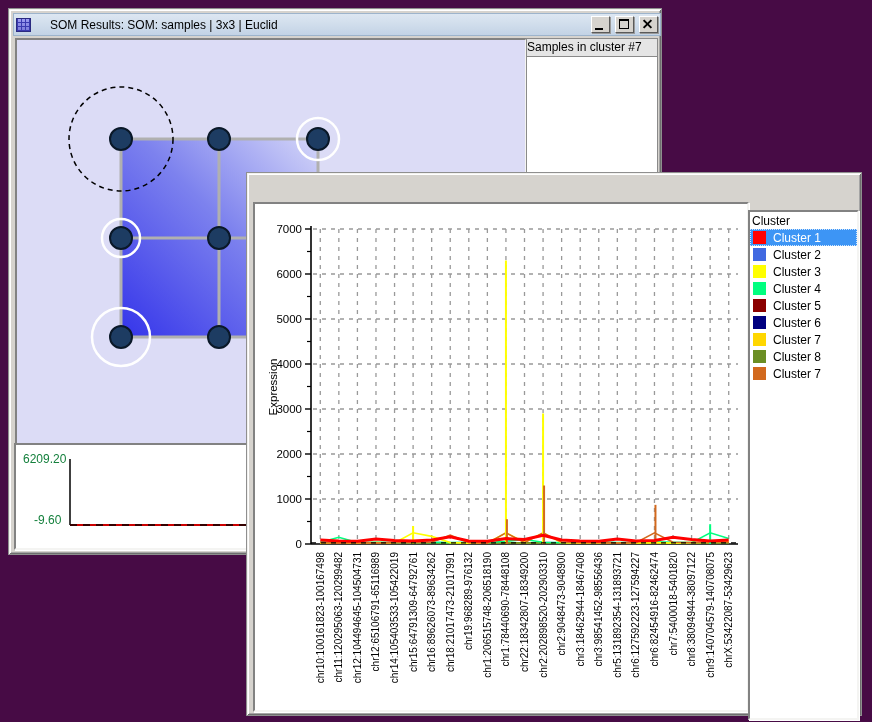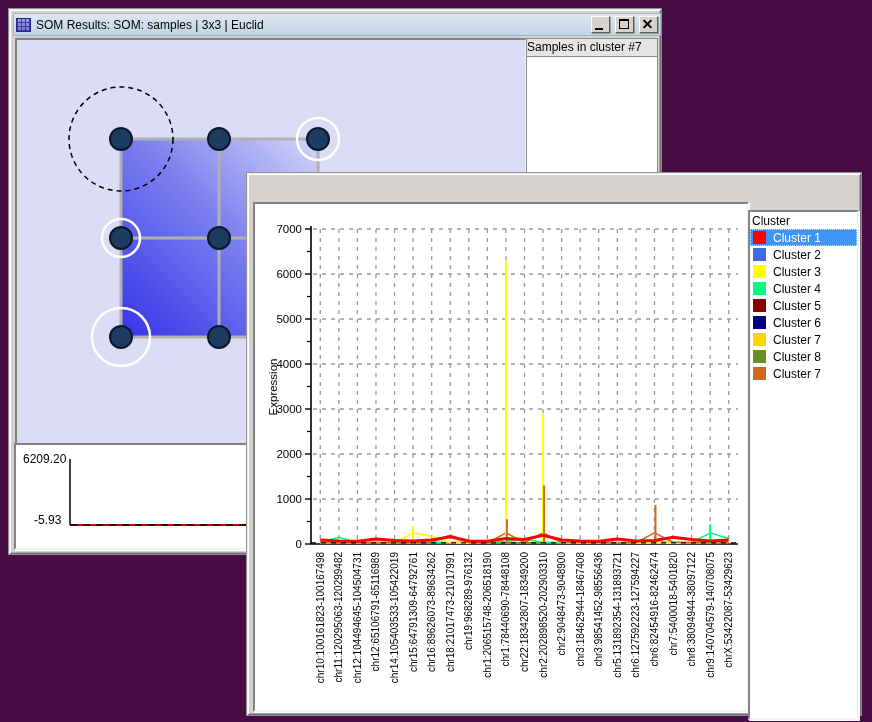--- a/index.html
+++ b/index.html
@@ -8,21 +8,21 @@
     background:#470b45;
     font-family:"Liberation Sans",sans-serif;
     -webkit-font-smoothing:none;
   }
   .win{position:absolute;background:#d6d3ce;border:1px solid #8f8f8f;
     box-shadow:inset 1px 1px 0 #f2f1ee,inset -1px -1px 0 #6e6e6e,inset 2px 2px 0 #ffffff,inset -2px -2px 0 #a5a5a5;}
   .titlebar{position:absolute;display:flex;align-items:center;gap:3px;padding:0 2px;
     border:1px solid #9db4cc;}
   .tb1{background:linear-gradient(#dde7f2,#c3d3e5);}
   .tb2{background:linear-gradient(#d9e7f6,#b2cbe6);}
-  .titlebar .title{flex:1;font-size:12px;color:#000;white-space:nowrap;overflow:hidden;padding-left:2px;}
+  .titlebar .title{flex:1;font-size:12px;color:#000;white-space:nowrap;overflow:hidden;padding-left:2px;margin-left:14px;}
   .winbtn{width:17px;height:15px;background:#d6d3ce;position:relative;cursor:pointer;
     border:1px solid;border-color:#ffffff #5a5a5a #5a5a5a #ffffff;box-shadow:1px 1px 0 #9a9a9a;margin-left:2px;}
   .glyph-min::before{content:"";position:absolute;left:3px;bottom:2px;width:8px;height:2px;background:#000;}
   .glyph-max::before{content:"";position:absolute;left:3px;top:2px;width:8px;height:7px;border:1px solid #000;border-top-width:2px;}
   .glyph-close::before,.glyph-close::after{content:"";position:absolute;left:2px;top:6px;width:11px;height:2px;background:#000;}
   .glyph-close::before{transform:rotate(45deg);}
   .glyph-close::after{transform:rotate(-45deg);}
   .sunken{position:absolute;background:#fff;
     border-top:2px solid #828282;border-left:2px solid #828282;
     border-bottom:2px solid #f4f4f2;border-right:2px solid #f4f4f2;
@@ -35,21 +35,21 @@
   .centroid-icon{background:#fff;border:1px solid #707070;box-sizing:border-box;position:relative;}
   .centroid-icon::before{content:"";position:absolute;left:2px;top:1px;width:7px;height:7px;border:2px solid #c338c3;border-radius:50%;}
   .centroid-icon::after{content:"";position:absolute;left:5px;top:4px;width:3px;height:3px;background:#8a1d8a;border-radius:50%;}
 
   
   .som-panel{background:#dcdcf6;}
   .samples-panel{position:absolute;background:#fff;border:1px solid #8a8a8a;}
   .samples-header{height:17px;line-height:17px;text-align:left;font-size:12px;
     background:#e5e5e5;border-bottom:1px solid #8a8a8a;}
   .sample-item{font-size:12.5px;color:#000;padding:2px 0 2px 3px;line-height:14px;}
-  .mini-labels{position:absolute;font-size:12px;color:#000000;}
+  .mini-labels{position:absolute;font-size:12px;color:#15803d;}
 
   
   .legend-header{font-size:12px;padding:2px 0 1px 2px;color:#000;}
   .legend-item{display:flex;align-items:center;height:17px;padding-left:3px;cursor:default;}
   .legend-item .swatch{width:13px;height:13px;flex:0 0 auto;}
   .legend-item .lg-label{font-size:12px;padding-left:7px;white-space:nowrap;}
   .legend-item.selected{background:#3d95f5;outline:1px dotted #cfe6ff;outline-offset:-1px;}
   .legend-item.selected .lg-label{color:#fff;}
 
   svg text{font-family:"Liberation Sans",sans-serif;}
@@ -97,21 +97,21 @@
         <circle cx="301" cy="297" r="11" fill="#1d3c62" stroke="#0a1828" stroke-width="2"></circle>
       </svg>
   </div>
 
   <div class="samples-panel" style="left:517px;top:29px;width:130px;height:408px;">
     <div class="samples-header">Samples in cluster #7</div>
   </div>
 
   <div class="sunken" style="left:5px;top:434px;width:642px;height:103px;">
     <div class="mini-labels" style="left:7px;top:7px;">6209.20</div>
-    <div class="mini-labels" style="left:18px;top:68px;">-5.93</div>
+    <div class="mini-labels" style="left:18px;top:68px;">-9.60</div>
     <svg width="638" height="99">
       <line x1="54" y1="14" x2="54" y2="80" stroke="#000" stroke-width="1.5"></line>
       <line x1="54" y1="80" x2="636" y2="80" stroke="#cc0000" stroke-width="2"></line>
       <line x1="54" y1="80" x2="636" y2="80" stroke="#000" stroke-width="1.4" stroke-dasharray="7 6"></line>
     </svg>
   </div>
 </div>
 
 <div class="win" style="left:246px;top:172px;width:614px;height:542px;z-index:2">
 

